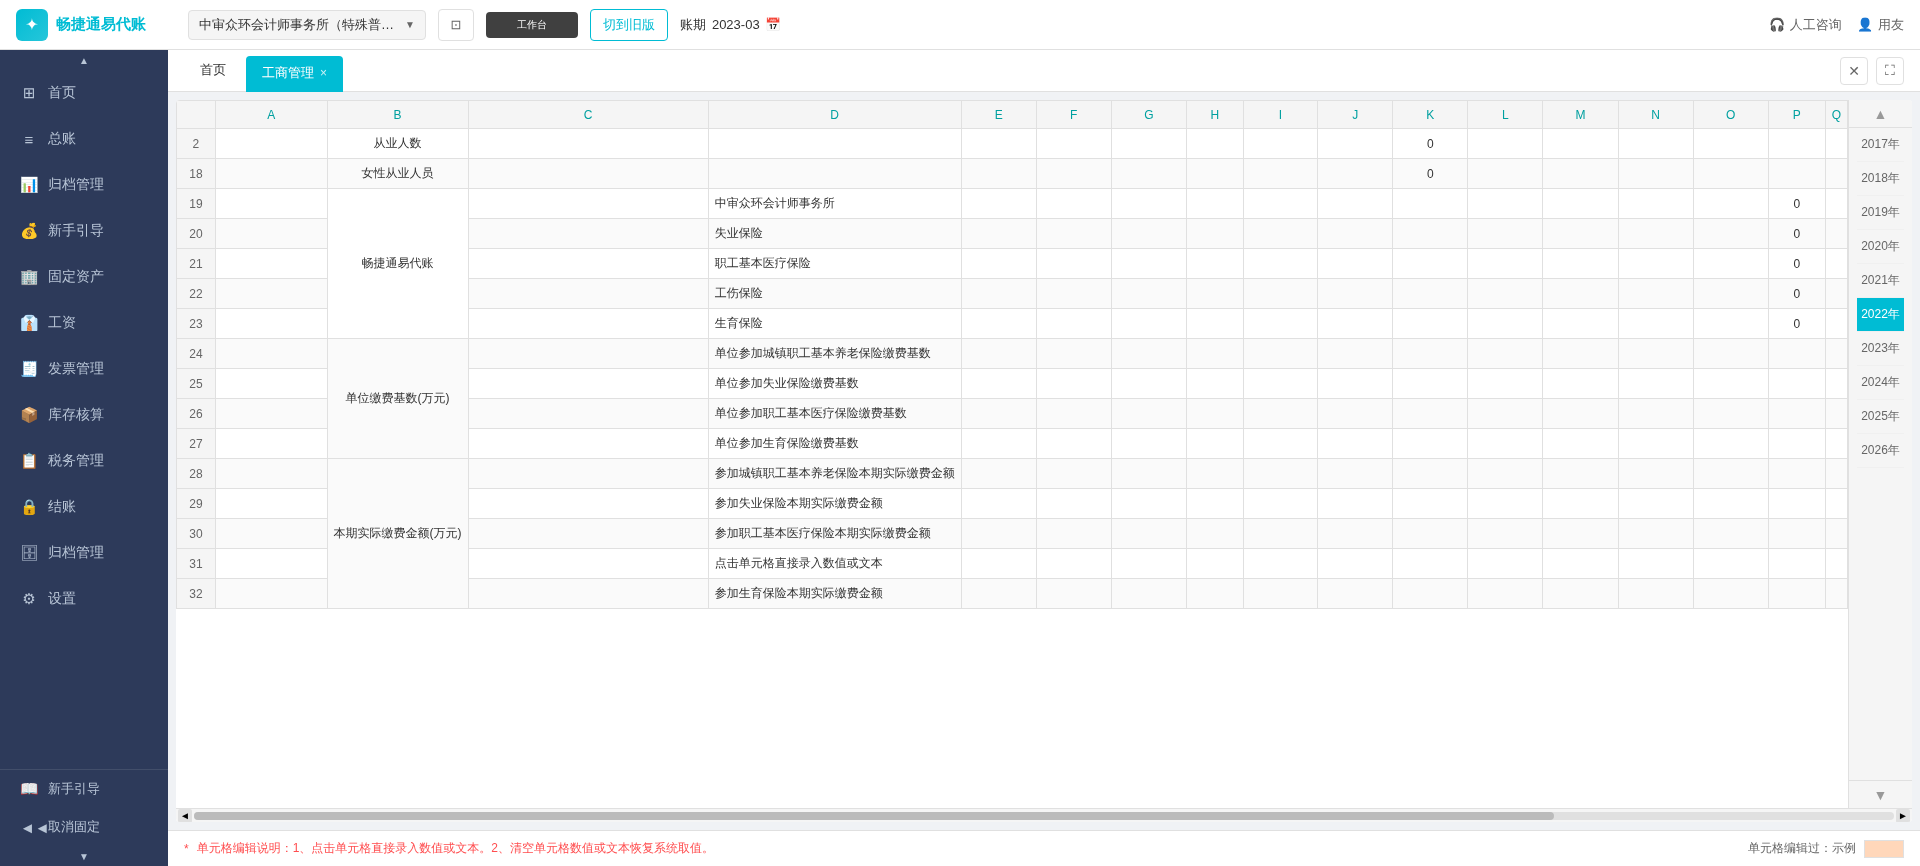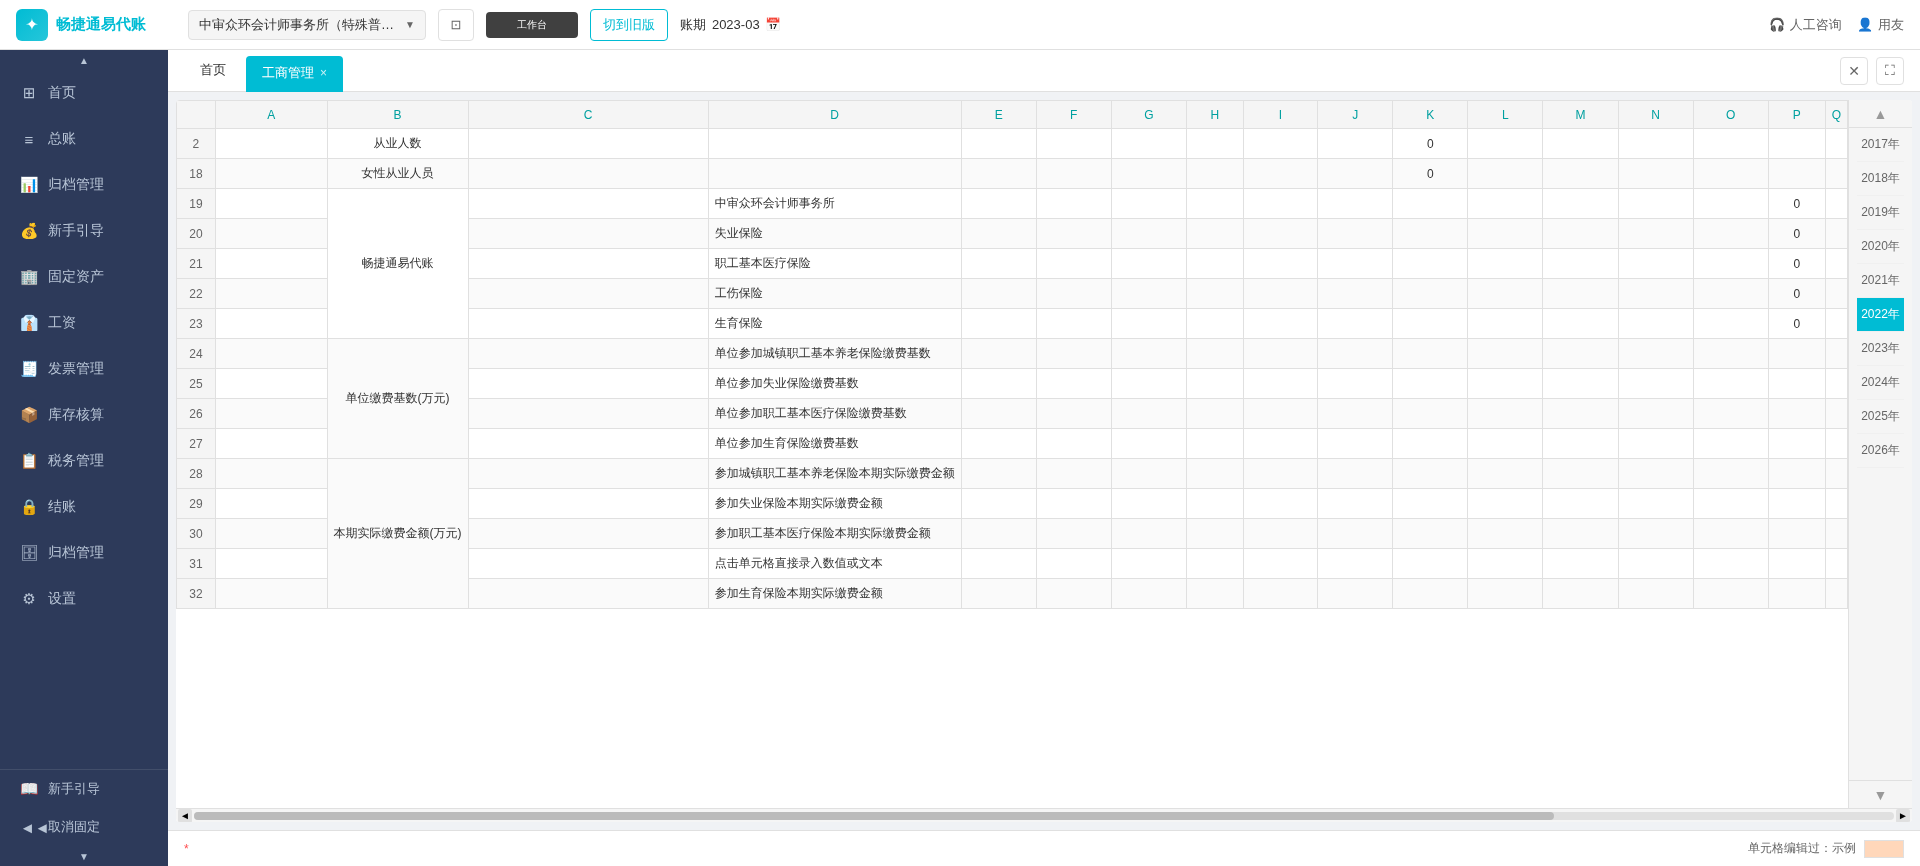--- a/index.html
+++ b/index.html
@@ -605,20 +605,21 @@
           <div class="h-scroll-track">
             <div class="h-scroll-thumb"></div>
           </div>
           <div class="h-scroll-btn">►</div>
         </div>
       </div>
     </div>
 
     <div class="bottom-bar">
       <span class="hint-asterisk">*</span>
+      <span class="hint-text"> 单元格编辑说明：1、点击单元格直接录入数值或文本。2、清空单元格数值或文本恢复系统取值。</span>
       <div class="bottom-right">
         <span>单元格编辑过：示例</span>
         <span class="example-cell"></span>
       </div>
     </div>
 
   </div>
 </div>
 
 </body></html>

